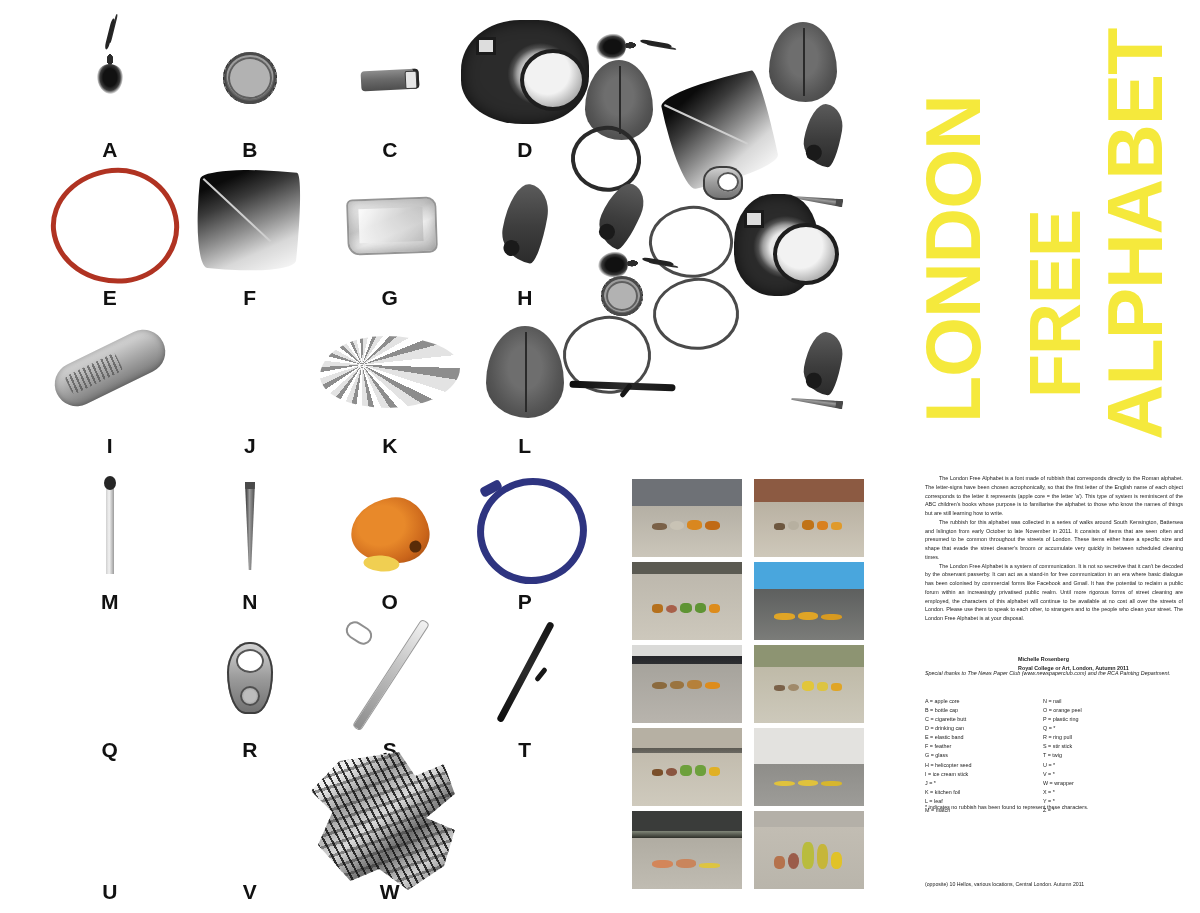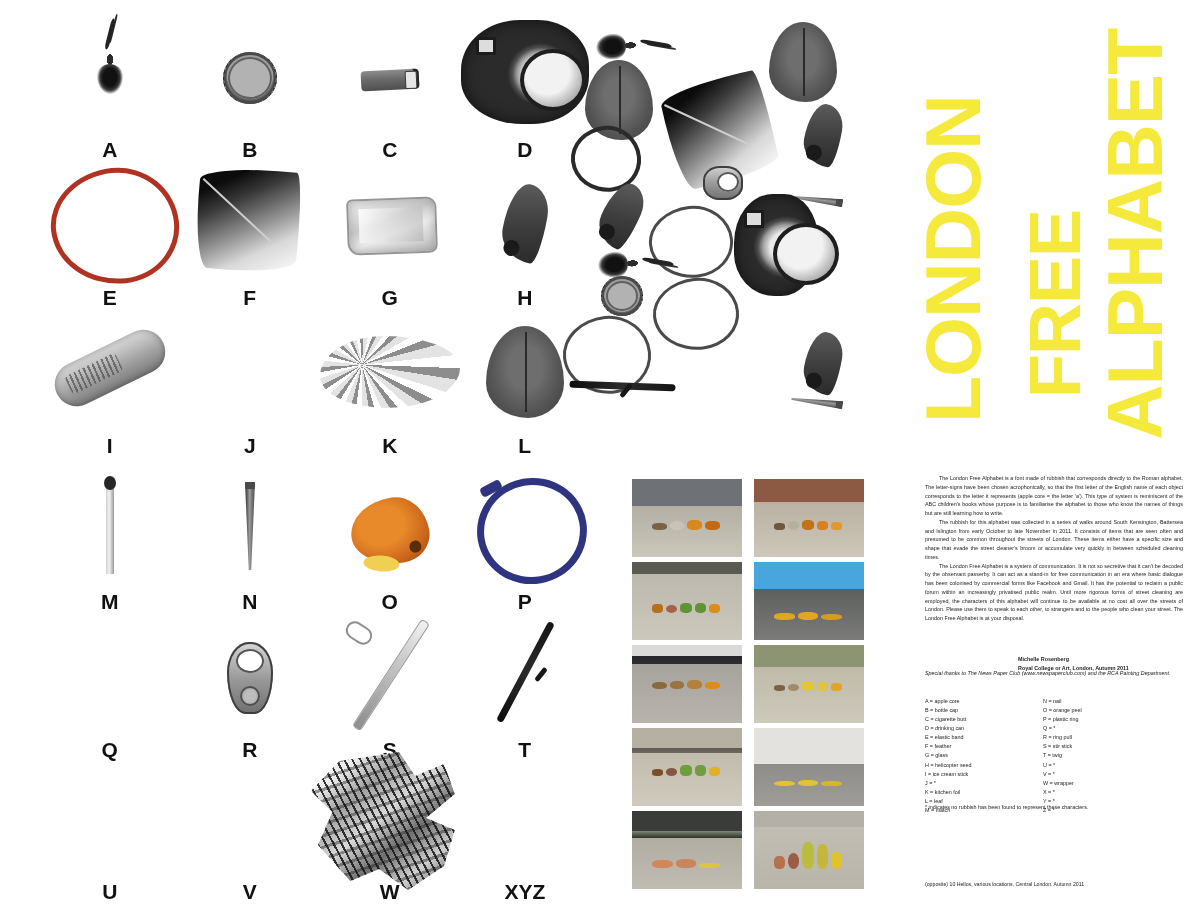--- a/index.html
+++ b/index.html
@@ -500,24 +500,20 @@
     </div>
     <div class="spec-cell" style="left:160px;top:742px;">
       <div class="spec-art"></div>
       <div class="spec-letter">V</div>
     </div>
     <div class="spec-cell" style="left:300px;top:742px;">
       <div class="spec-art">
         <div class="obj o-wrap"></div>
       </div>
       <div class="spec-letter">W</div>
-    </div>
-    <div class="spec-cell" style="left:435px;top:742px;">
-      <div class="spec-art"></div>
-      <div class="spec-letter wide">XYZ</div>
     </div>
   </div>
 
   <div class="scatter">
     <div class="obj o-core" style="left:10px;top:4px;transform:rotate(86deg);">
         <span class="stem"></span>
         <span class="flesh"></span>
       </div>
     <div class="obj o-leaf" style="left:12px;top:46px;width:68px;height:80px;">
         <span class="vein"></span>

